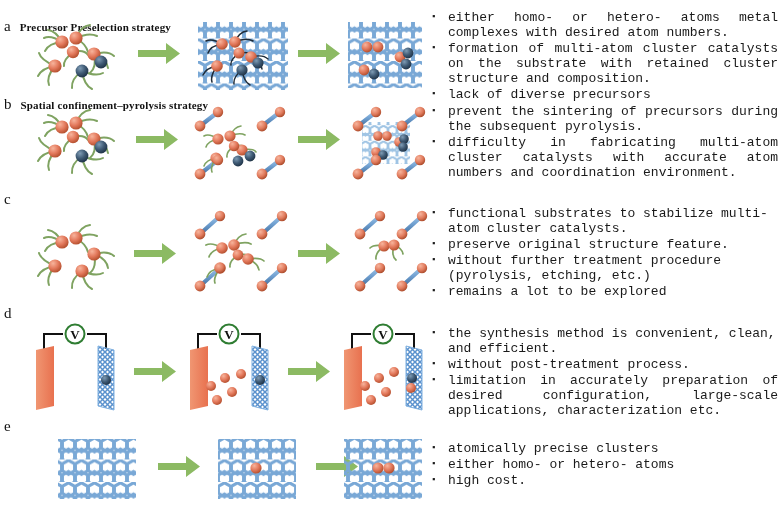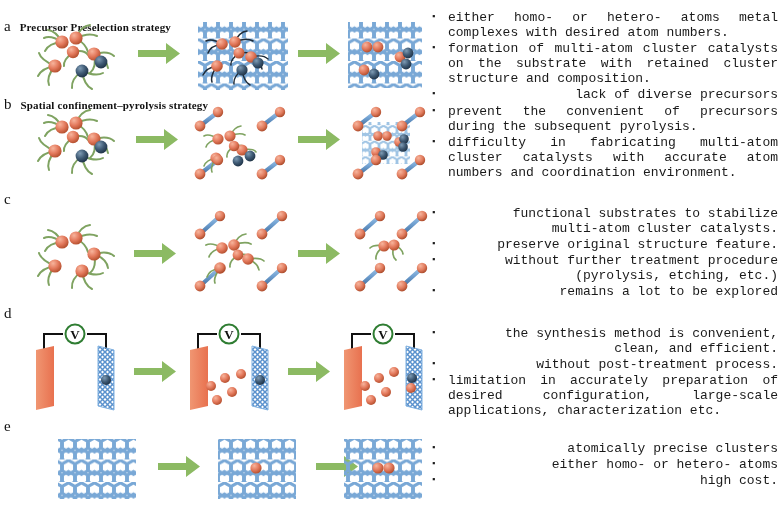--- a/index.html
+++ b/index.html
@@ -24,21 +24,21 @@
 
   
   .bullets{position:absolute;left:430px;width:348px;}
   .bul{display:flex;margin-bottom:1px;}
   .dot{width:16px;flex:0 0 16px;font-size:9px;line-height:13.5px;color:#1a1a1a;text-align:left;padding-left:2px;}
   .btxt{
     flex:1;font-size:13px;line-height:15px;color:#1a1a1a;
     text-align:justify;text-justify:inter-word;
     font-family:Liberation Mono, monospace;
   }
-  .btxt.nj{text-align:right;margin-left:28px;}
+  .btxt.nj{text-align:left;}
 
   
   .art{position:absolute;}
   svg{display:block;overflow:visible;}
 </style>
 </head>
 <body>
 
 <div class="fig">
 
@@ -292,21 +292,21 @@
             <circle cx="348" cy="80" r="5.4" fill="url(#gN)"></circle>
               <circle cx="392" cy="80" r="5.4" fill="url(#gN)"></circle>
           </g>
         </g>
       </svg>
     </div>
 
     <div class="bullets" style="top:24px;">
       <div class="bul">
         <span class="dot">▪</span>
-        <span class="btxt">prevent the convenient of precursors during the subsequent pyrolysis.</span>
+        <span class="btxt">prevent the sintering of precursors during the subsequent pyrolysis.</span>
       </div>
       <div class="bul">
         <span class="dot">▪</span>
         <span class="btxt">difficulty in fabricating multi-atom cluster catalysts with accurate atom numbers and coordination environment.</span>
       </div>
     </div>
   </div>
 
   <div class="panel" style="top:192px;height:112px;">
     <div class="head">

